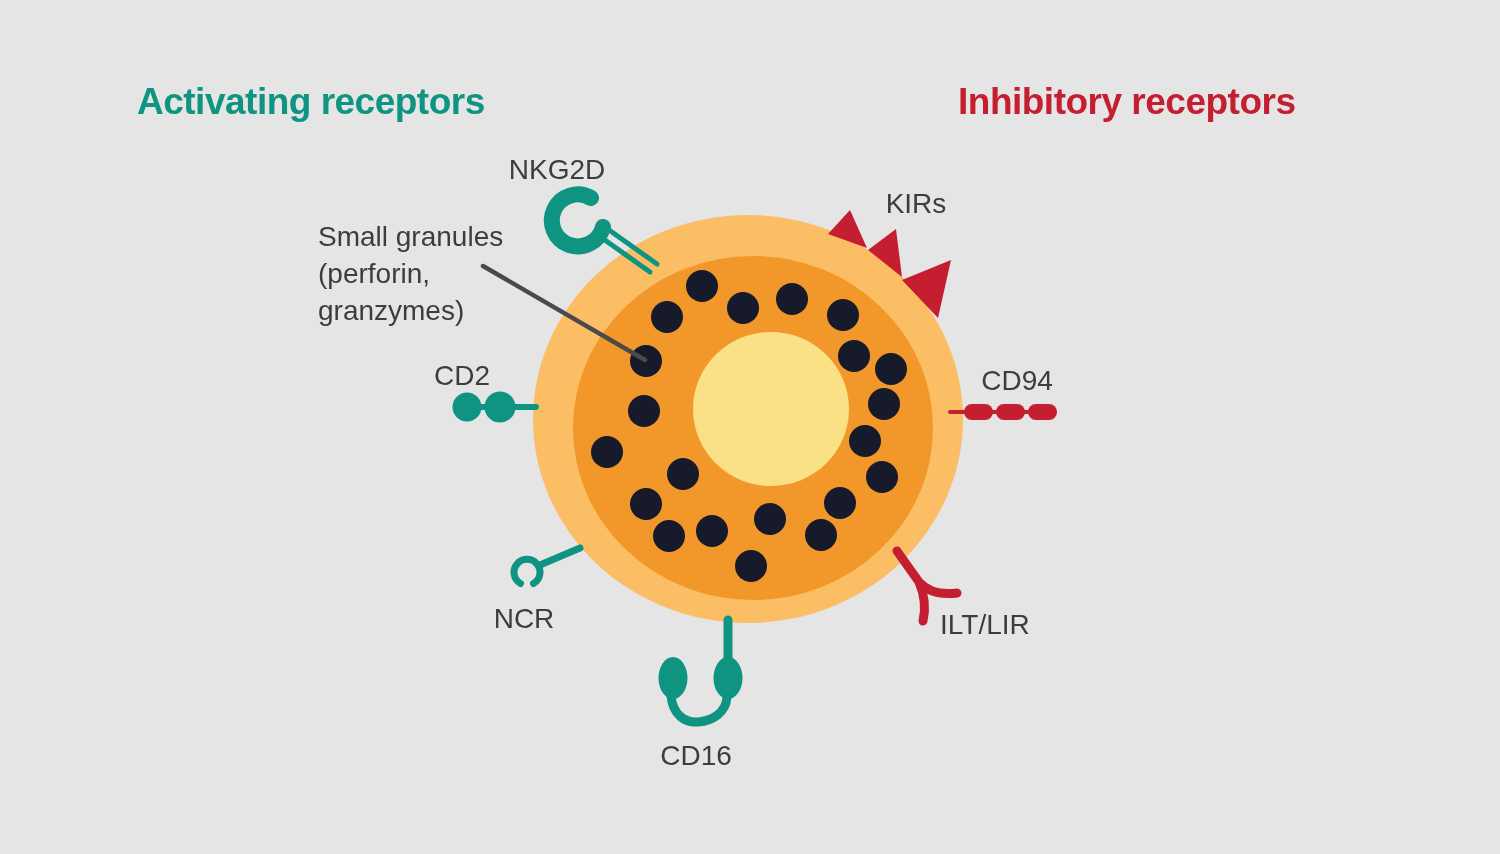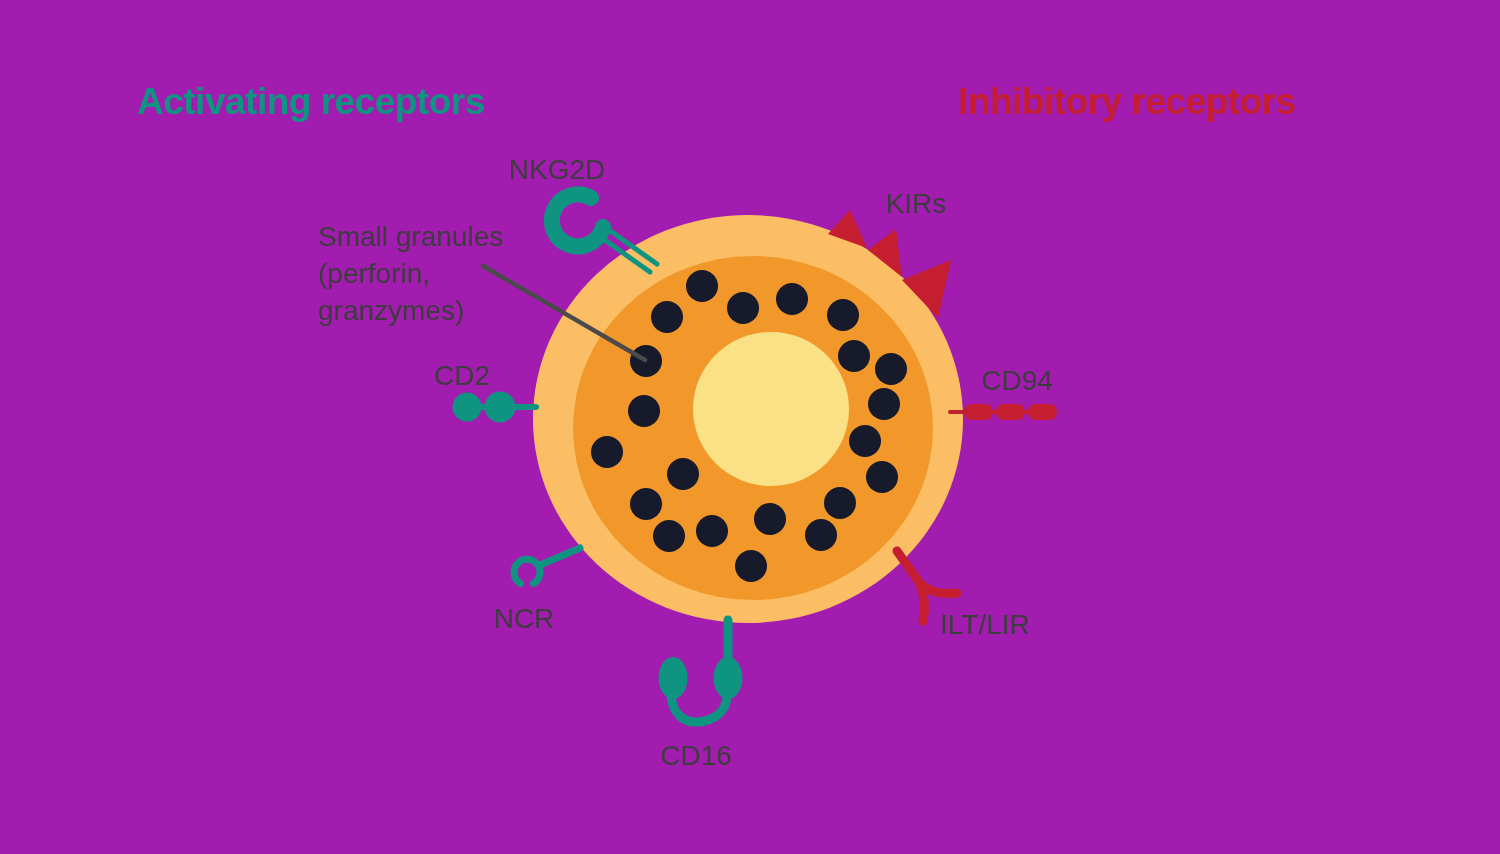--- a/index.html
+++ b/index.html
@@ -4,21 +4,21 @@
 <style>
   html, body {
     margin: 0;
     padding: 0;
     background: #ffffff;
   }
   .stage {
     position: relative;
     width: 1500px;
     height: 854px;
-    background: #a21caf;
+    background: #e5e5e5;
     overflow: hidden;
     font-family: "Liberation Sans", sans-serif;
   }
   svg { display: block; }
   .title {
     font-family: "Liberation Sans", sans-serif;
     font-size: 37px;
     font-weight: 700;
     letter-spacing: -0.5px;
   }

